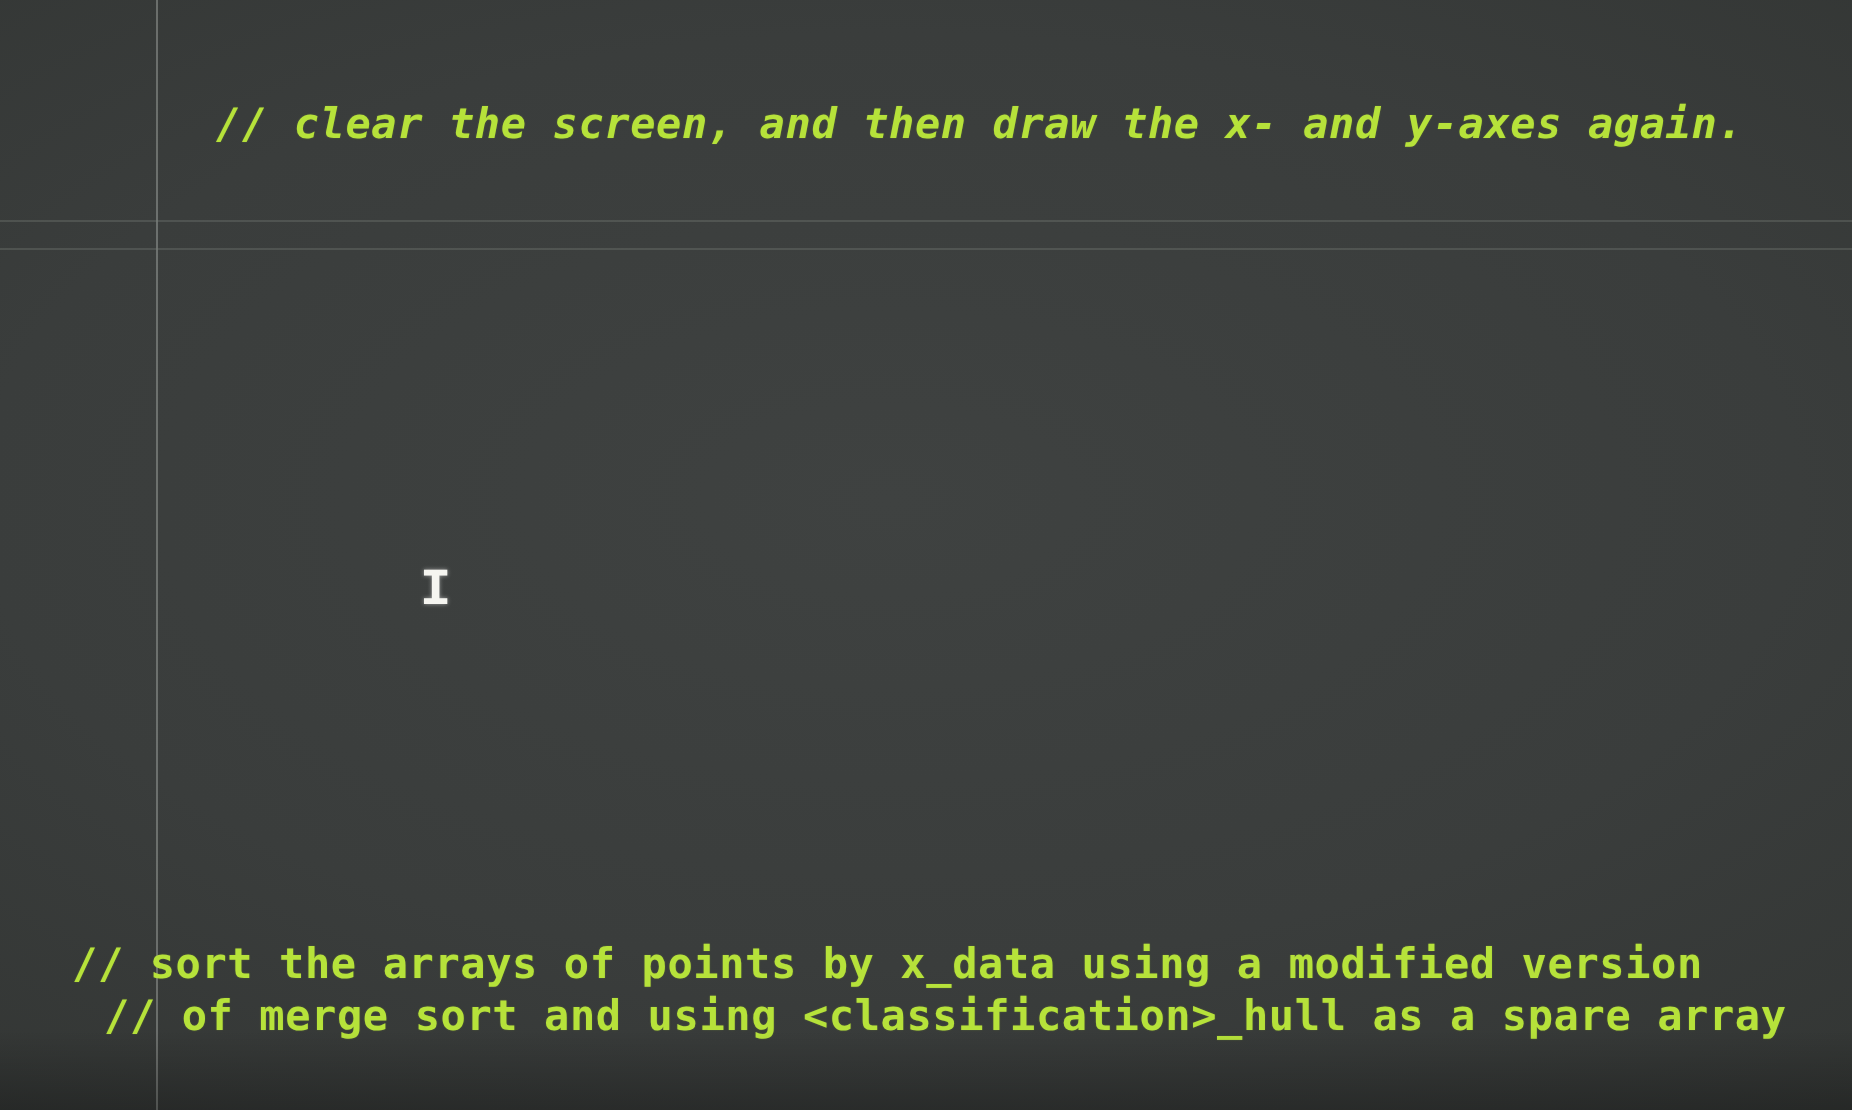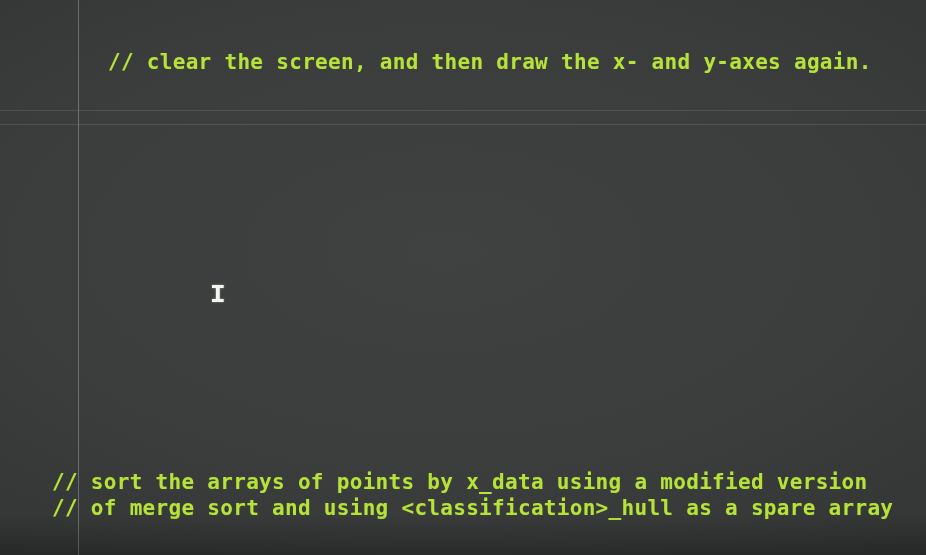--- a/index.html
+++ b/index.html
@@ -45,22 +45,22 @@
   .code-line {
     position: absolute;
     color: #b6e23a;
     font-size: 21px;
     font-weight: 600;
     white-space: pre;
     letter-spacing: 0.3px;
     text-shadow: 0 0 1px rgba(182,226,58,0.25);
   }
 
-  .line1 { top: 50px;  left: 108px; }
-  .line2 { top: 470px; left: 52px;  }
+  .line1 { top: 50px;  left: 108px; font-style: italic; }
+  .line2 { top: 470px; left: 36px;  }
   .line3 { top: 496px; left: 52px;  }
 
   .cursor {
     position: absolute;
     top: 280px;
     left: 210px;
     color: #f5f5f0;
     font-size: 26px;
     font-weight: 900;
     font-family: "Courier New", monospace;

